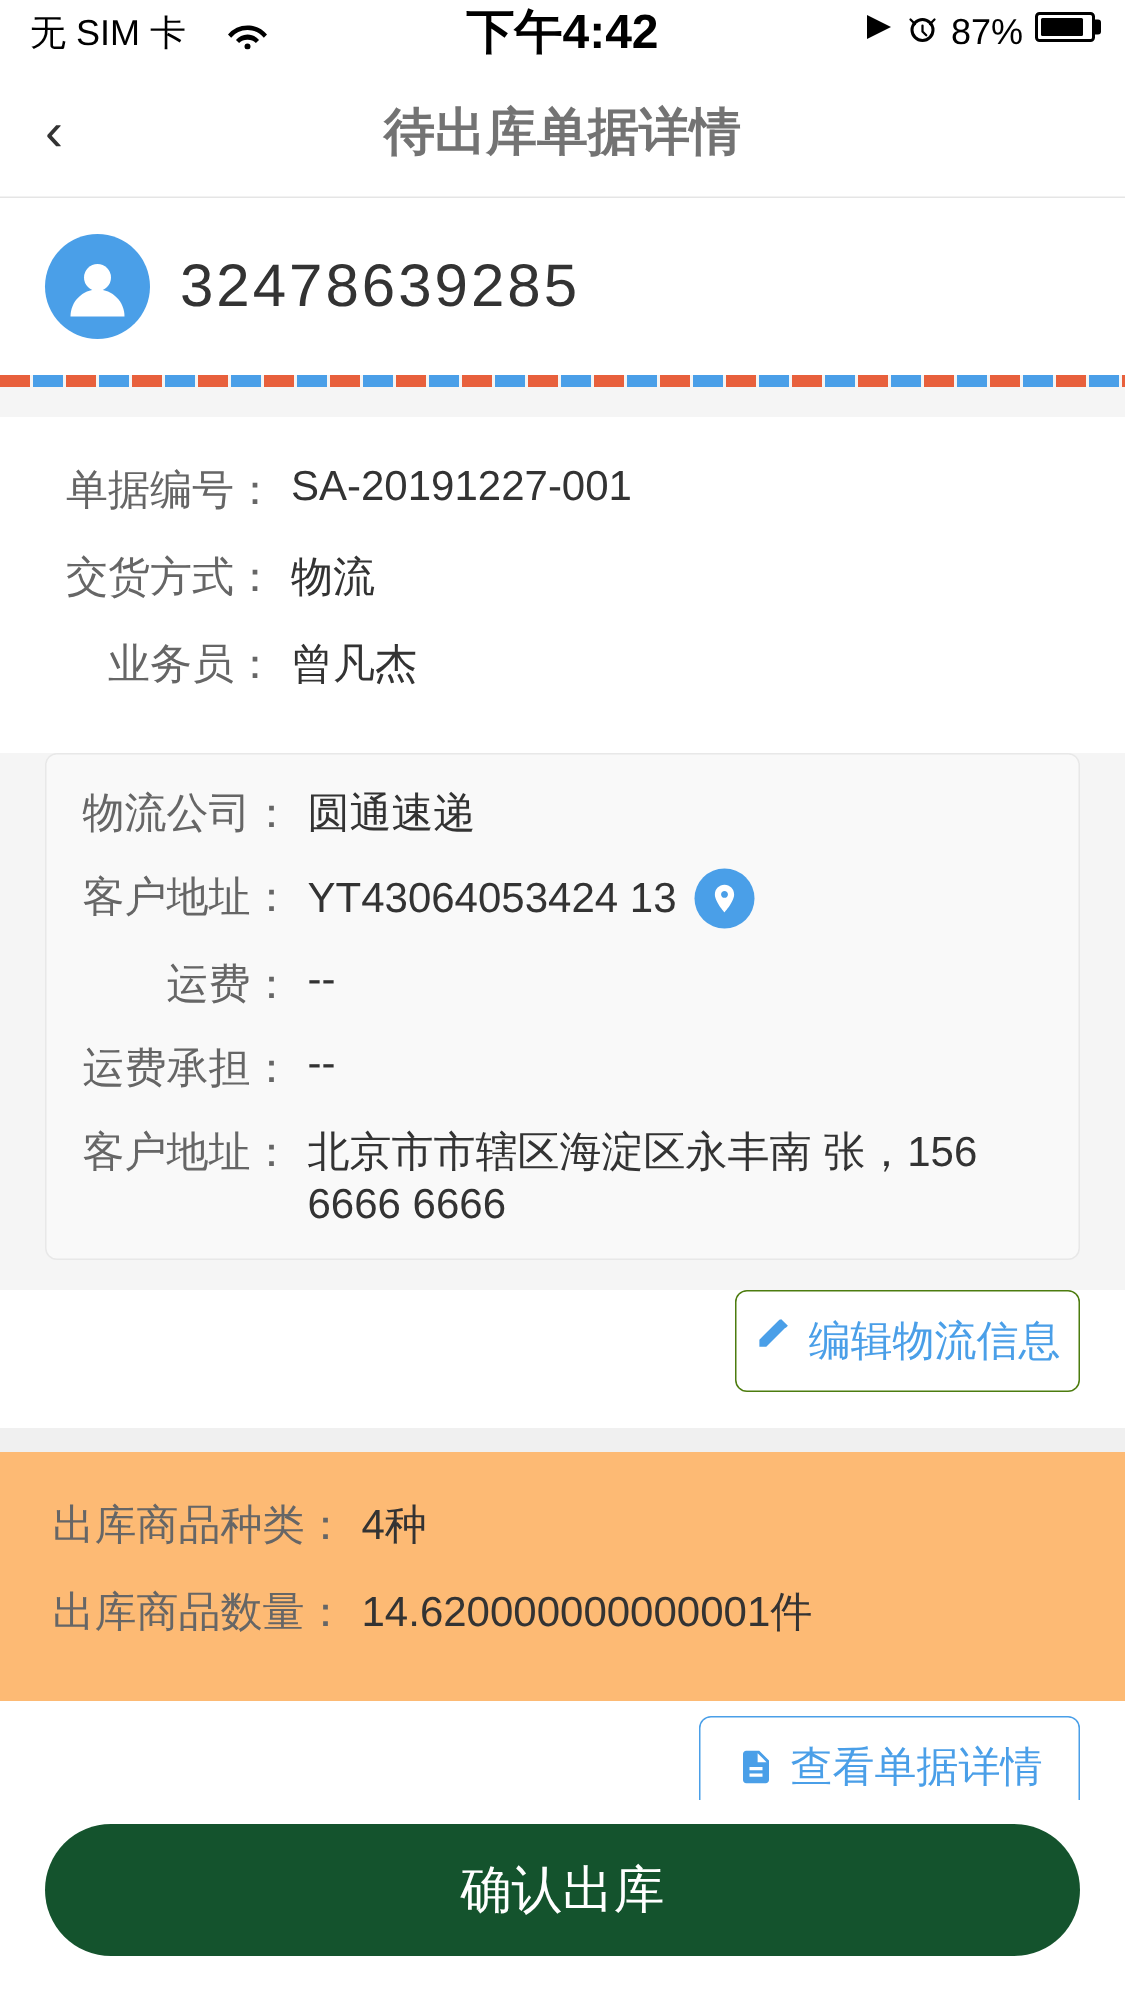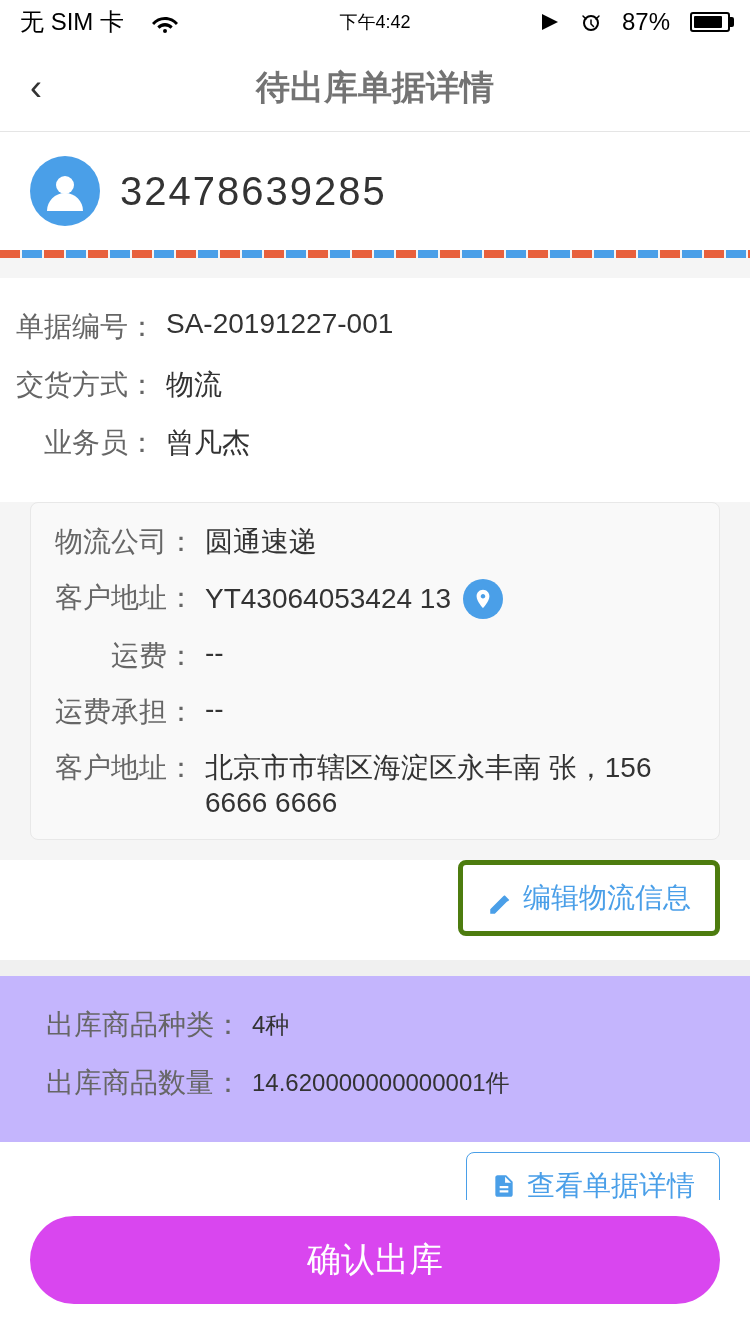--- a/index.html
+++ b/index.html
@@ -27,27 +27,27 @@
     }
     .status-bar-left {
       display: flex;
       align-items: center;
       gap: 26px;
     }
     .status-bar-center {
       position: absolute;
       left: 50%;
       transform: translateX(-50%);
-      font-size: 18px;
-      font-weight: 400;
+      font-size: 32px;
+      font-weight: 700;
     }
     .status-bar-right {
       display: flex;
-      align-items: center;
-      gap: 20px;
+      align-items: flex-start;
+      gap: 8px;
     }
     .battery-icon {
       width: 40px;
       height: 20px;
       border: 2px solid #000;
       border-radius: 3px;
       position: relative;
       display: inline-flex;
       align-items: center;
       padding: 2px;
@@ -133,21 +133,21 @@
         #e8603c 0px, #e8603c 20px,
         transparent 20px, transparent 22px,
         #4a9fe8 22px, #4a9fe8 42px,
         transparent 42px, transparent 44px
       );
     }
 
     
     .info-section {
       background: #fff;
-      padding: 30px 30px 20px 16px;
+      padding: 30px 30px 20px 44px;
       margin-top: 20px;
     }
     .info-row {
       display: flex;
       align-items: flex-start;
       margin-bottom: 20px;
     }
     .info-label {
       color: #666;
       font-size: 28px;
@@ -211,62 +211,62 @@
     }
 
     
     .edit-btn-row {
       display: flex;
       justify-content: flex-end;
       padding: 0 30px 24px 30px;
       background: #fff;
     }
     .edit-btn {
-      border: 5px solid #4d7c0f;
+      border: 1px solid #4d7c0f;
       border-radius: 8px;
-      padding: 14px 24px;
+      padding: 14px 12px;
       color: #4a9fe8;
       font-size: 28px;
       display: flex;
-      align-items: flex-end;
+      align-items: flex-start;
       gap: 10px;
       cursor: pointer;
       background: #fff;
     }
     .edit-btn svg {
       width: 26px;
       height: 26px;
       fill: #4a9fe8;
     }
 
     
     .section-divider {
       height: 16px;
       background: #f0f0f0;
     }
 
     
     .product-section {
-      background: #c4b5fd;
-      padding: 30px 30px 20px 46px;
+      background: #fdba74;
+      padding: 30px 30px 20px 35px;
     }
     .product-row {
       display: flex;
       align-items: center;
       margin-bottom: 20px;
     }
     .product-label {
       color: #666;
       font-size: 28px;
       min-width: 170px;
       flex-shrink: 0;
     }
     .product-value {
       color: #333;
-      font-size: 24px;
+      font-size: 28px;
       margin-left: 10px;
     }
 
     
     .view-btn-row {
       display: flex;
       justify-content: flex-end;
       padding: 10px 30px 30px 30px;
       background: #fff;
     }
@@ -299,21 +299,21 @@
       position: fixed;
       bottom: 0;
       left: 0;
       width: 750px;
       background: #fff;
       padding: 16px 30px 30px 30px;
     }
     .confirm-btn {
       width: 100%;
       height: 88px;
-      background: #d946ef;
+      background: #14532d;
       border-radius: 44px;
       display: flex;
       align-items: center;
       justify-content: center;
       color: #fff;
       font-size: 34px;
       font-weight: 500;
       cursor: pointer;
       border: none;
     }

